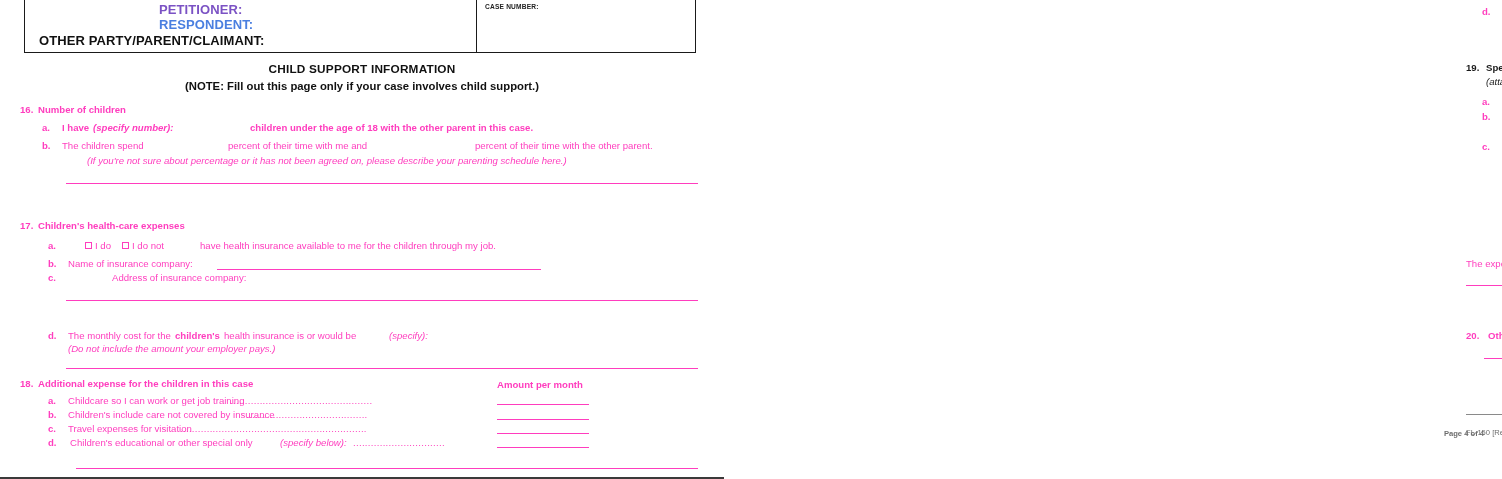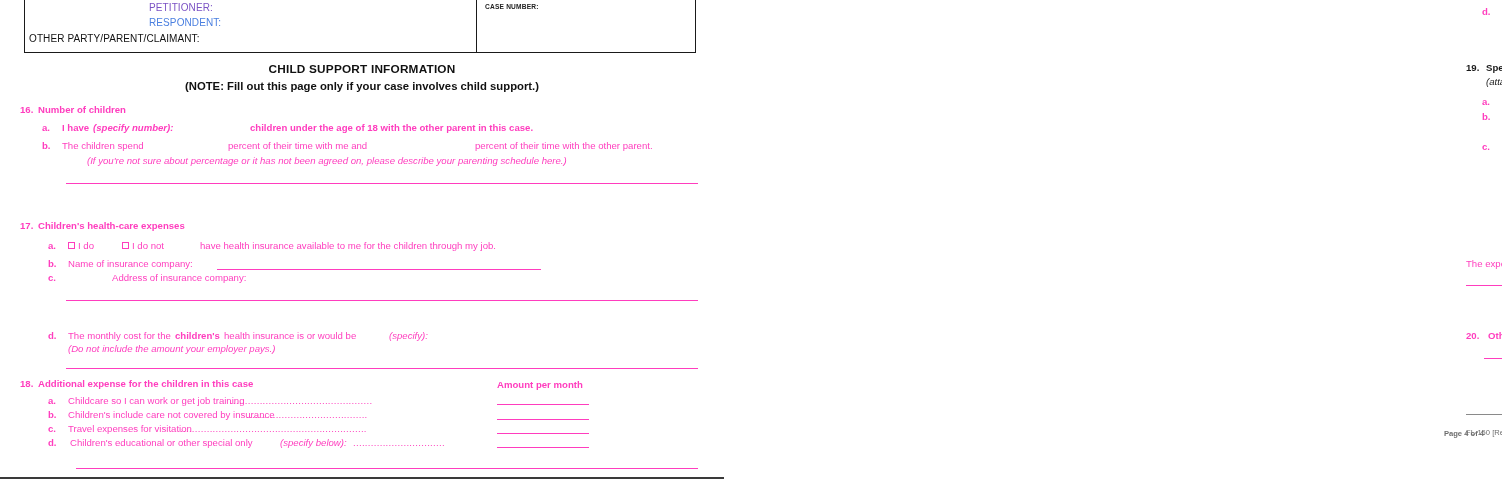--- a/index.html
+++ b/index.html
@@ -25,22 +25,22 @@
   .caption-box {
     position: absolute; left: 24px; top: 0px;
     width: 672px; height: 53px;
     border: 1.4px solid #1a1a1a;
     border-top: 0;
     display: flex;
   }
   .caption-left  { position: relative; width: 452px; border-right: 1.4px solid #1a1a1a; }
   .caption-right { position: relative; flex: 1; }
   .cap-line {
-    position: absolute; font-size: 10px; font-weight: normal;
-    letter-spacing: .1px; white-space: nowrap;
+    position: absolute; font-size: 13px; font-weight: bold;
+    letter-spacing: .1px; white-space: nowrap; margin-left: 10px;
   }
   .cap-pet  { left: 124px; top: 2px;  color: #7b52c4; }
   .cap-resp { left: 124px; top: 17px; color: #4a7fe0; }
   .cap-other{ left: 4px;   top: 33px; color: #111111; }
   .cap-case { position: absolute; left: 8px; top: 3px; font-size: 6.6px;
               font-weight: bold; color: #222; letter-spacing: .2px; }
 
   
   .doc-title {
     position: absolute; left: 0; top: 62px; width: 724px;
@@ -130,21 +130,21 @@
     <div class="t pink" style="left:228px; top:140px;">percent of their time with me and</div>
     <div class="t pink" style="left:428px; top:140px;padding-left:47px;">percent of their time with the other parent.</div>
     <div class="t i pink" style="left:62px; top:155px;margin-left:25px;">(If you're not sure about percentage or it has not been agreed on, please describe your parenting schedule here.)</div>
 
     <div class="rule" style="left:66px; top:183px; width:632px;"></div>
 
     <div class="t b pink" style="left:20px; top:220px;">17.</div>
     <div class="t b pink" style="left:38px; top:220px;">Children's health-care expenses</div>
 
     <div class="t b pink" style="left:48px; top:240px;">a.</div>
-    <div class="t pink" style="left:68px; top:240px;text-align:right;"><span class="cbox"></span><span>I do</span></div>
+    <div class="t pink" style="left:85px; top:240px;text-align:right;"><span class="cbox"></span><span>I do</span></div>
     <div class="t pink" style="left:122px; top:240px;"><span class="cbox"></span><span>I do not</span></div>
     <div class="t pink" style="left:200px; top:240px;">have health insurance available to me for the children through my job.</div>
 
     <div class="t b pink" style="left:48px; top:258px;">b.</div>
     <div class="t pink" style="left:68px; top:258px;">Name of insurance company:</div>
     <div class="rule-thin" style="left:217px; top:269px; width:324px;"></div>
 
     <div class="t b pink" style="left:48px; top:272px;">c.</div>
     <div class="t pink" style="left:68px; top:272px;margin-left:44px;">Address of insurance company:</div>
     <div class="rule" style="left:66px; top:300px; width:632px;"></div>

